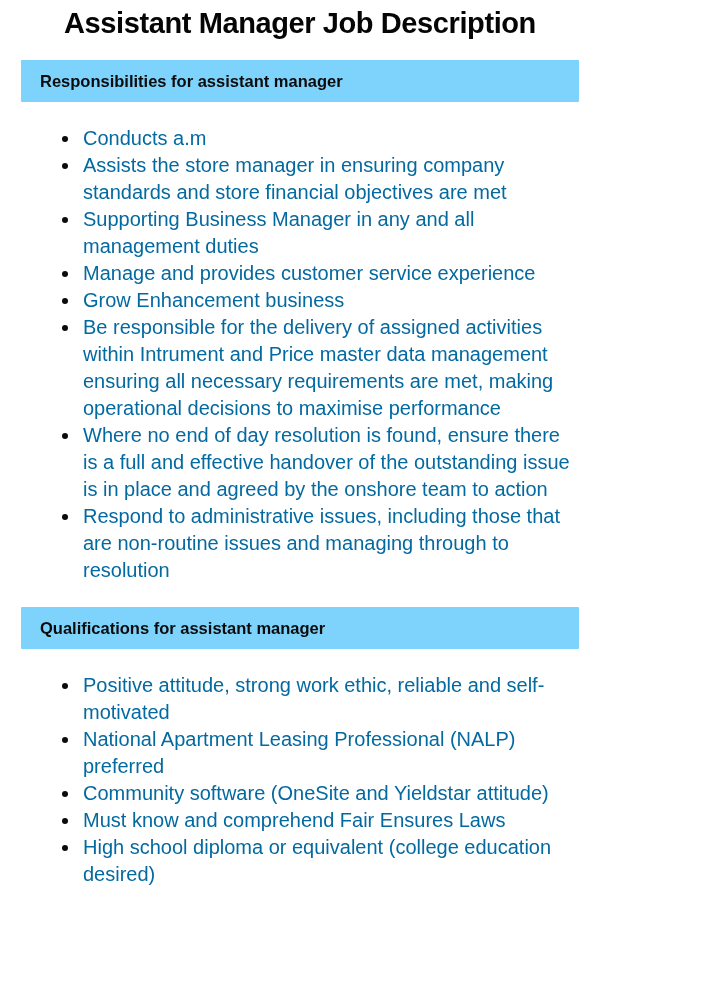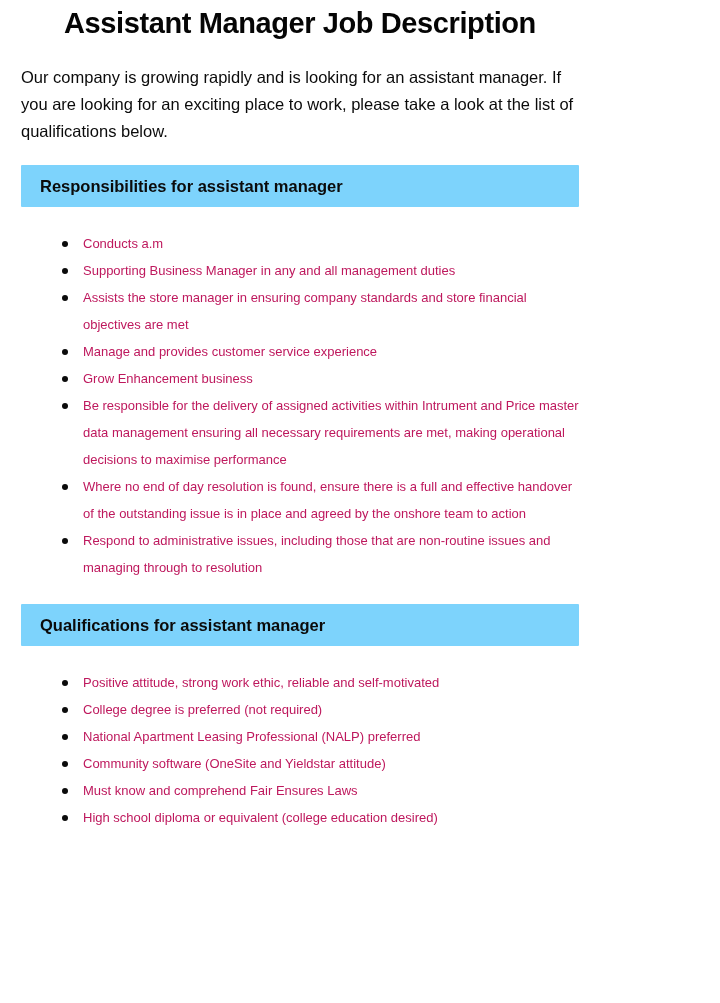--- a/index.html
+++ b/index.html
@@ -50,65 +50,63 @@
     color: #0b0b0b;
   }
   ul.bullet-list {
     margin: 23px 0 23px 0;
     padding-left: 41px;
     list-style: none;
   }
   ul.bullet-list li {
     position: relative;
     padding-left: 21px;
-    font-size: 13px;
+    font-size: 20px;
     line-height: 27px;
-    color: #be185d;
+    color: #0369a1;
   }
   ul.bullet-list li::before {
     content: "";
     position: absolute;
     left: 0;
     top: 10.5px;
     width: 6px;
     height: 6px;
     border-radius: 50%;
     background: #0b0b0b;
   }
 </style>
 </head>
 <body>
 
 <div class="doc">
 
   <h1 class="page-title">Assistant Manager Job Description</h1>
 
-  <p class="intro">Our company is growing rapidly and is looking for an assistant manager. If you are looking for an exciting place to work, please take a look at the list of qualifications below.</p>
 
   <div class="section-header">
     <span class="section-heading">Responsibilities for assistant manager</span>
   </div>
 
   <ul class="bullet-list">
     <li>Conducts a.m</li>
+    <li>Assists the store manager in ensuring company standards and store financial objectives are met</li>
     <li>Supporting Business Manager in any and all management duties</li>
-    <li>Assists the store manager in ensuring company standards and store financial objectives are met</li>
     <li>Manage and provides customer service experience</li>
     <li>Grow Enhancement business</li>
     <li>Be responsible for the delivery of assigned activities within Intrument and Price master data management ensuring all necessary requirements are met, making operational decisions to maximise performance</li>
     <li>Where no end of day resolution is found, ensure there is a full and effective handover of the outstanding issue is in place and agreed by the onshore team to action</li>
     <li>Respond to administrative issues, including those that are non-routine issues and managing through to resolution</li>
   </ul>
 
   <div class="section-header">
     <span class="section-heading">Qualifications for assistant manager</span>
   </div>
 
   <ul class="bullet-list">
     <li>Positive attitude, strong work ethic, reliable and self-motivated</li>
-    <li>College degree is preferred (not required)</li>
     <li>National Apartment Leasing Professional (NALP) preferred</li>
     <li>Community software (OneSite and Yieldstar attitude)</li>
     <li>Must know and comprehend Fair Ensures Laws</li>
     <li>High school diploma or equivalent (college education desired)</li>
   </ul>
 
 </div>
 
 </body></html>

